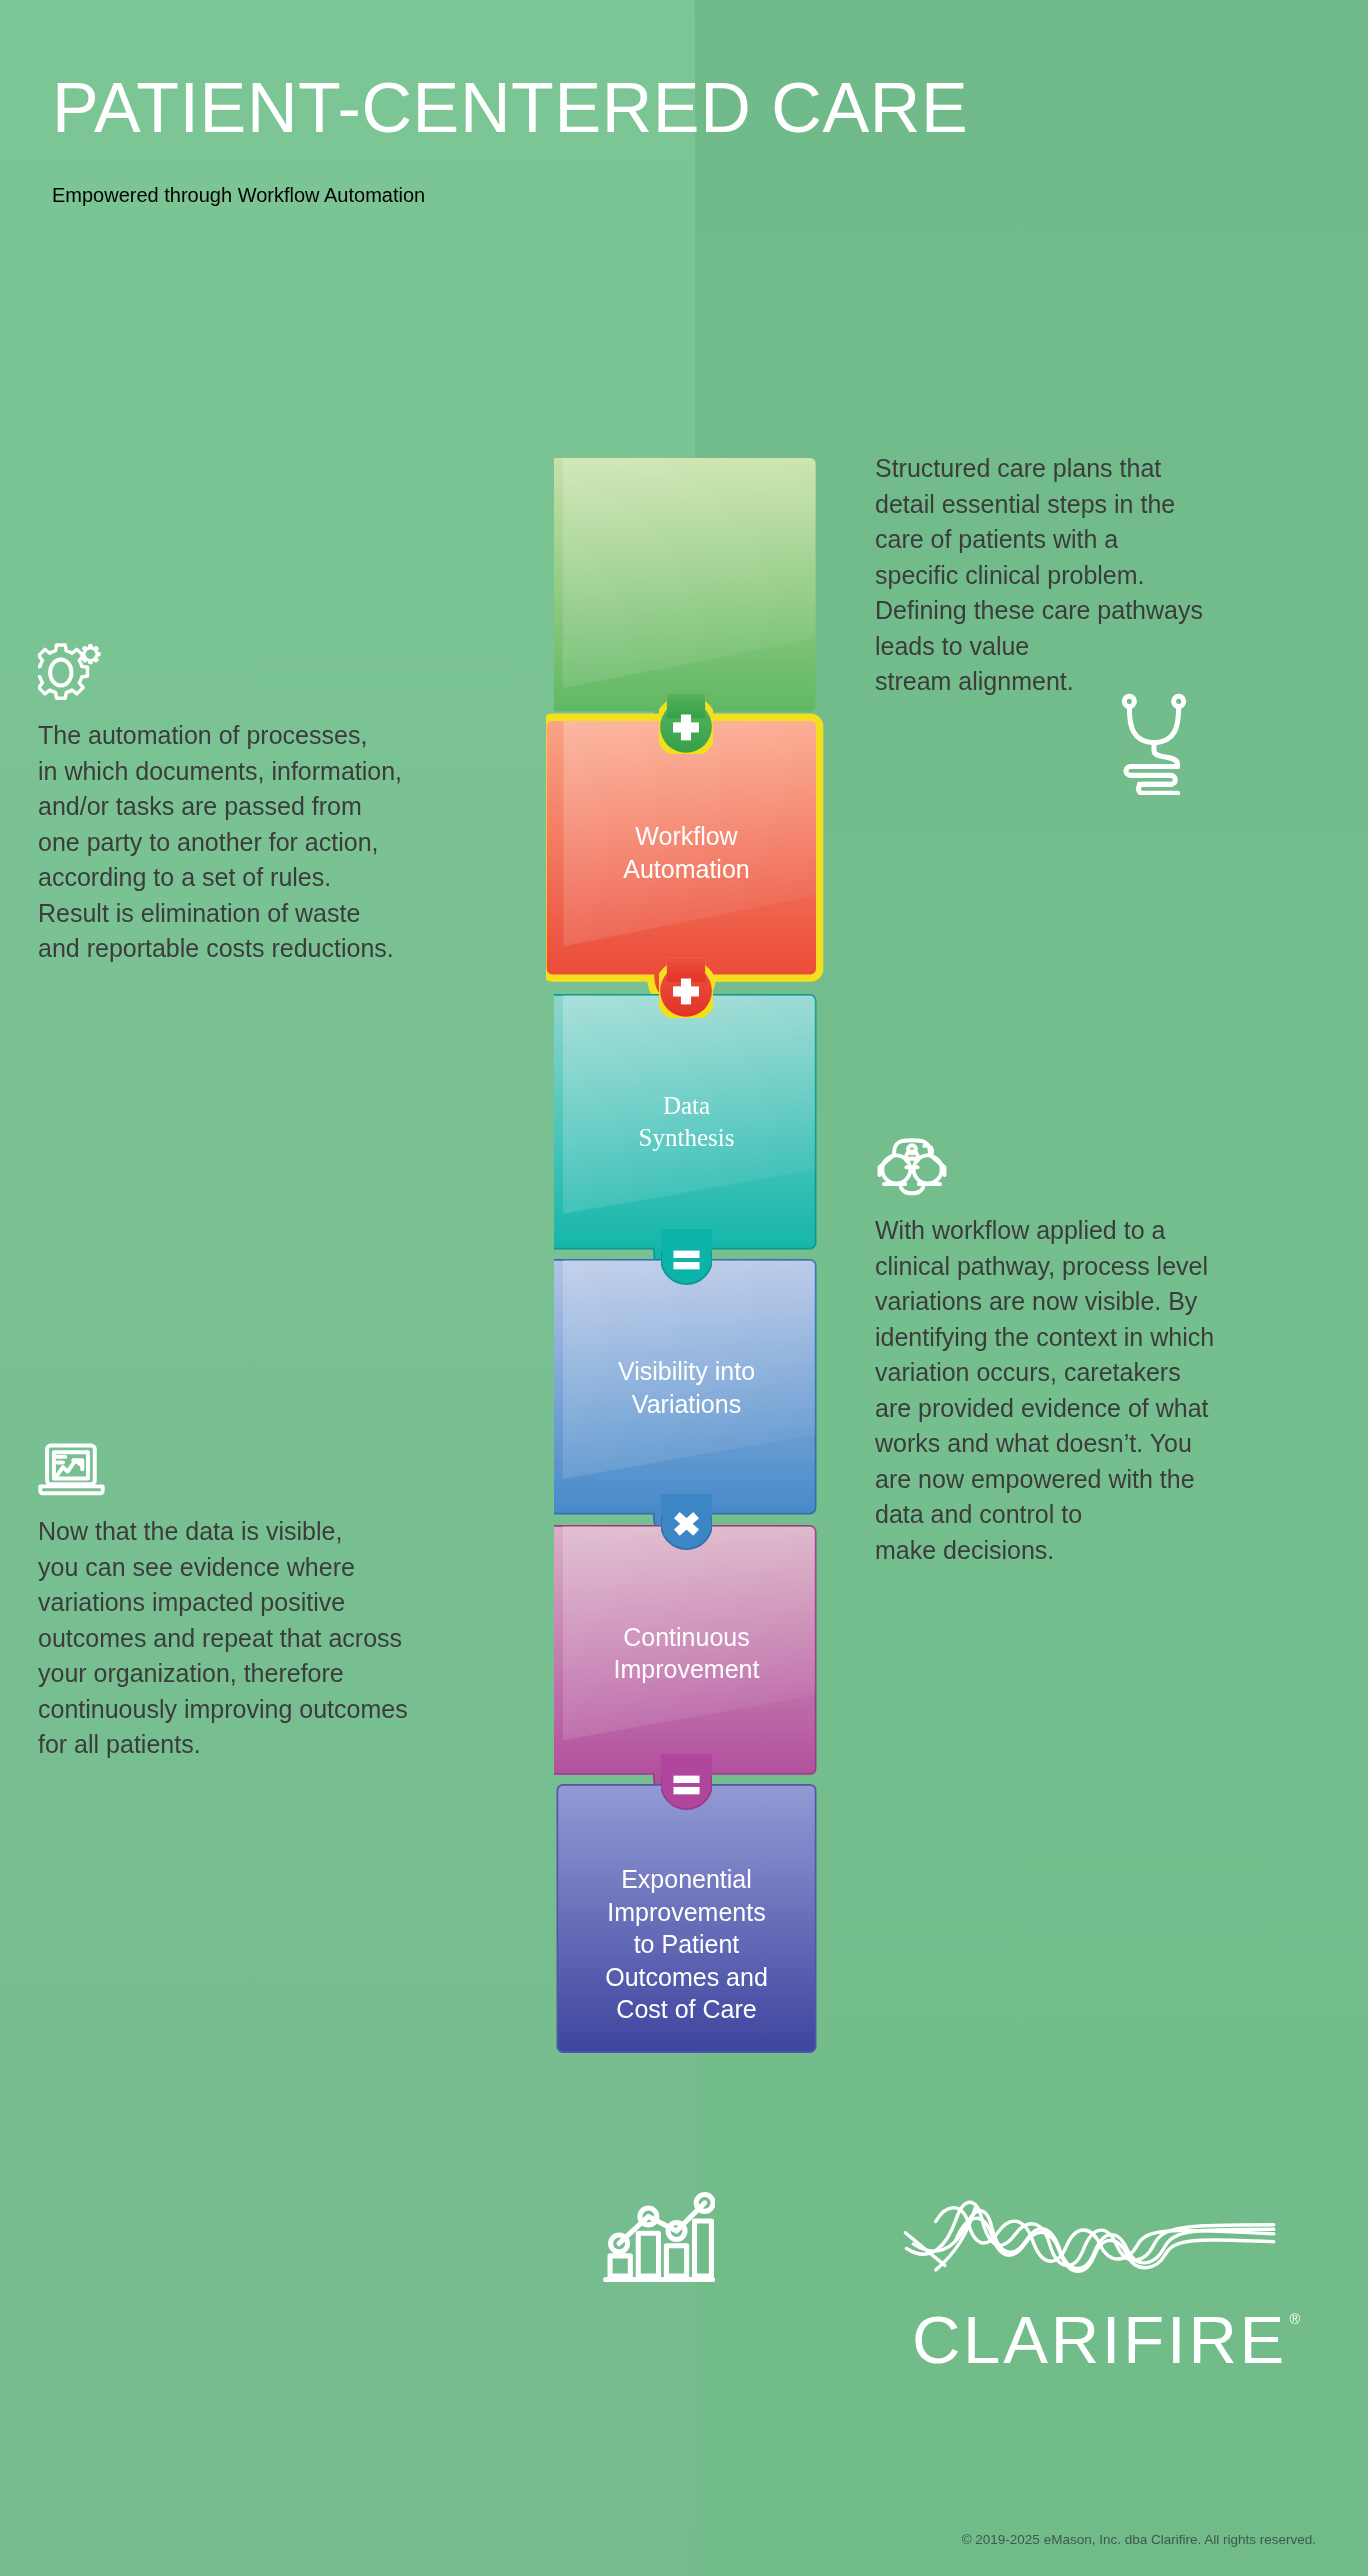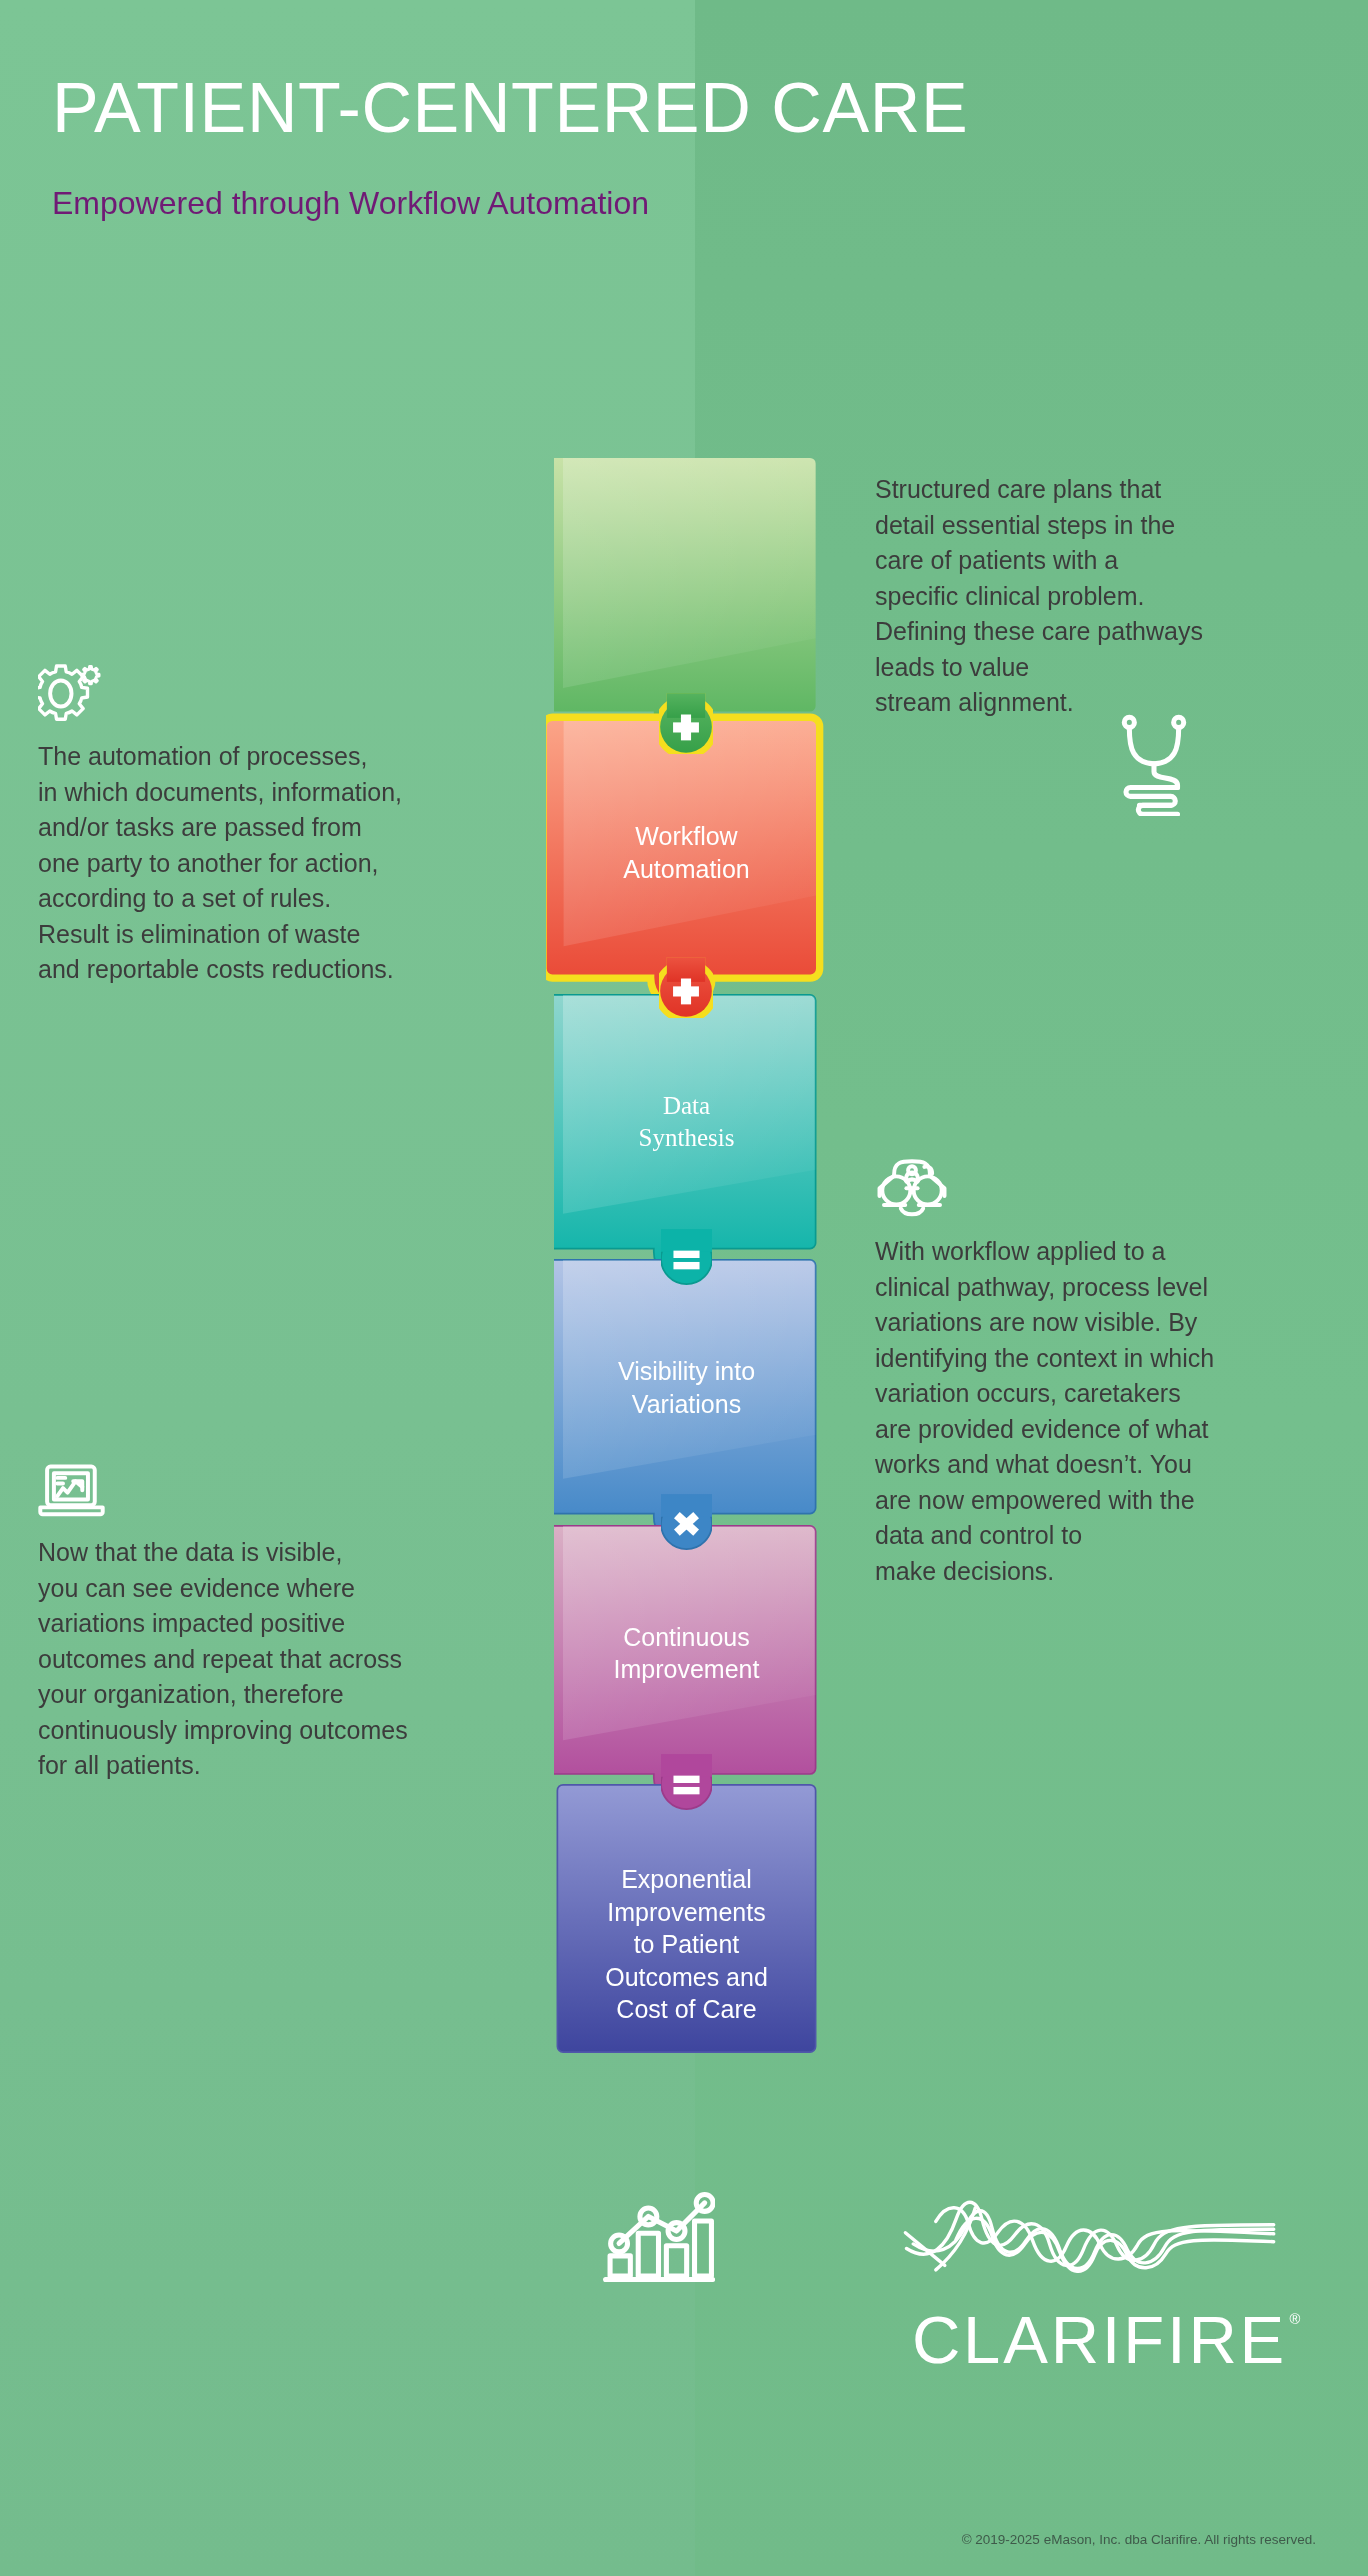--- a/index.html
+++ b/index.html
@@ -21,26 +21,26 @@
   }
   #content { position:absolute; inset:0; }
 
   
   #header { position:absolute; left:52px; top:72px; width:1128px; }
   #main-title {
     color:#ffffff; font-size:70px; font-weight:400;
     letter-spacing:0.6px; line-height:1.05; white-space:nowrap;
   }
   #subtitle {
-    color:#701a75; font-size:32px; font-weight:400;
+    color:#000000; font-size:20px; font-weight:400;
     line-height:1.28; margin-top:37px; max-width:620px;
   }
 
   
-  .side-block { position:absolute;margin-top:21px; }
+  .side-block { position:absolute; }
   .side-icon { display:block; margin-bottom:12.4px; }
   .side-text {
     color:#3c3c3c; font-size:25px; line-height:1.42; font-weight:400;
     white-space:pre-line;
   }
   #block-automation { left:38px; top:641px; width:508px; }
   #block-datavisible { left:38px; top:1441px; width:508px; }
   #block-pathway { left:875px; top:451px; width:451px; }
   #block-variation { left:875px; top:1132px; width:451px; }
   #block-pathway .side-text { position:relative; z-index:2; }

